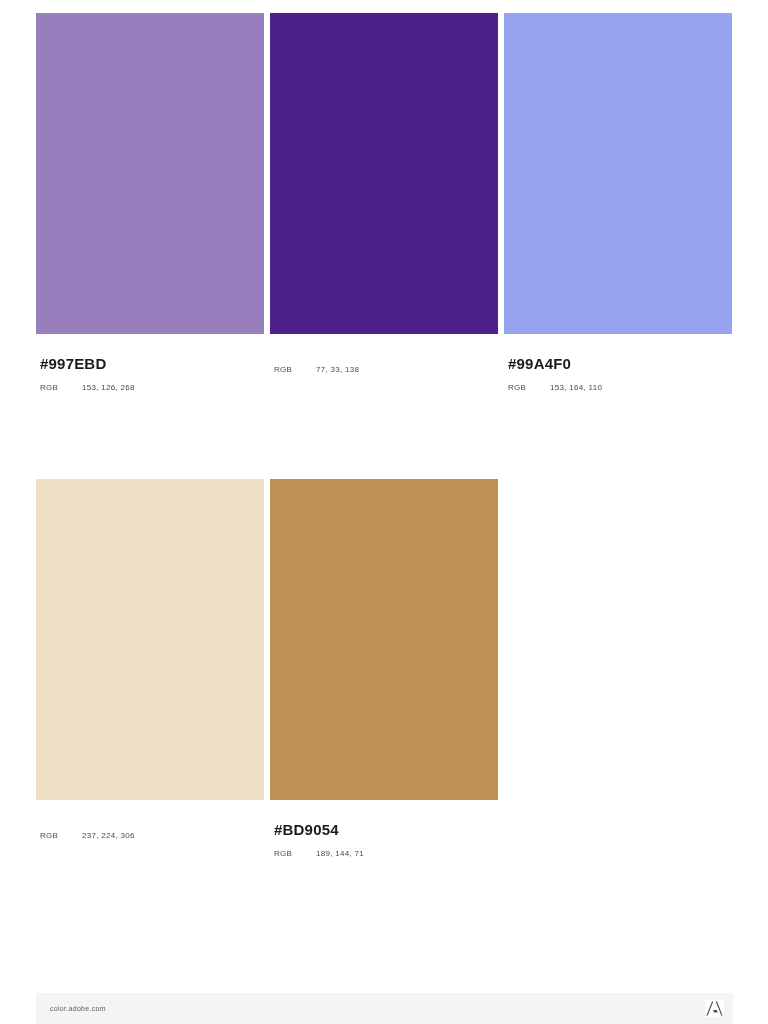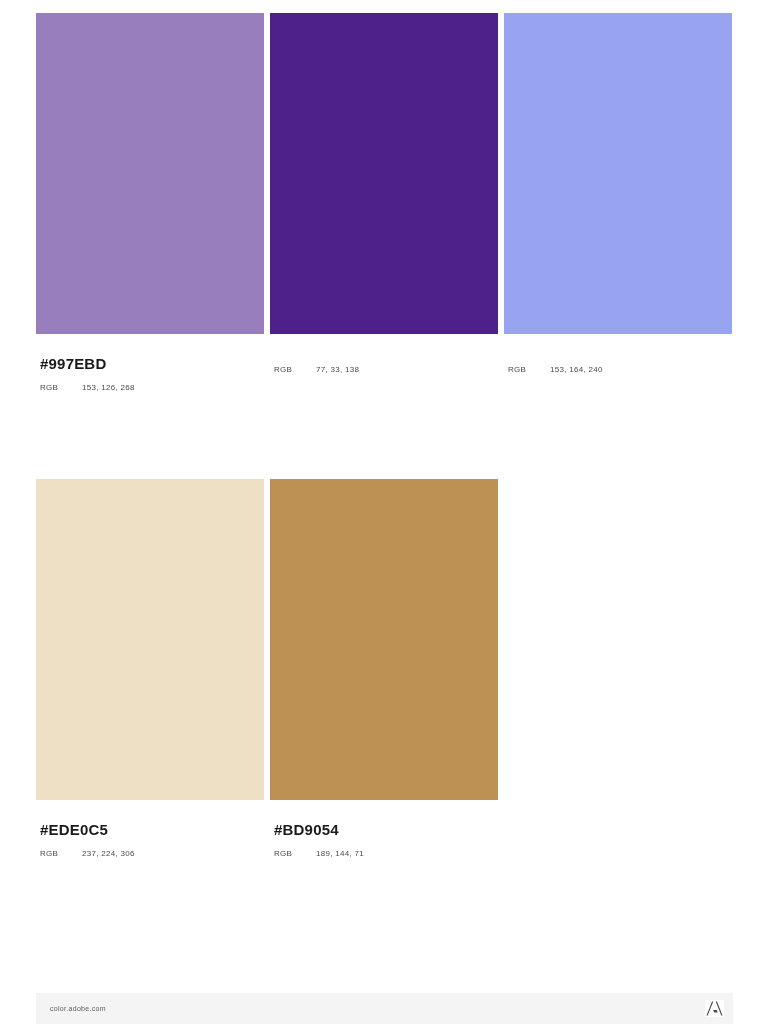--- a/index.html
+++ b/index.html
@@ -150,37 +150,37 @@
           <div class="swatch-rgb-line">
             <span class="swatch-rgb-label">RGB</span>
             <span class="swatch-rgb-values">77, 33, 138</span>
           </div>
         </div>
       </div>
 
       <div class="swatch-cell">
         <div class="swatch-chip" style="background-color: rgb(153, 164, 240);"></div>
         <div class="swatch-meta">
-          <div class="swatch-rgb-line">
-            <span class="swatch-rgb-label">RGB</span>
-            <span class="swatch-rgb-values">153, 164, 240</span>
+          <p class="swatch-hex">#99A4F0</p>
+          <div class="swatch-rgb-line">
+            <span class="swatch-rgb-label">RGB</span>
+            <span class="swatch-rgb-values">153, 164, 110</span>
           </div>
         </div>
       </div>
 
     </div>
 
     <div class="row-gap"></div>
 
     <div class="swatch-row">
 
       <div class="swatch-cell">
         <div class="swatch-chip" style="background-color: rgb(237, 224, 197);"></div>
         <div class="swatch-meta">
-          <p class="swatch-hex">#EDE0C5</p>
           <div class="swatch-rgb-line">
             <span class="swatch-rgb-label">RGB</span>
             <span class="swatch-rgb-values">237, 224, 306</span>
           </div>
         </div>
       </div>
 
       <div class="swatch-cell">
         <div class="swatch-chip" style="background-color: rgb(189, 144, 84);"></div>
         <div class="swatch-meta">

